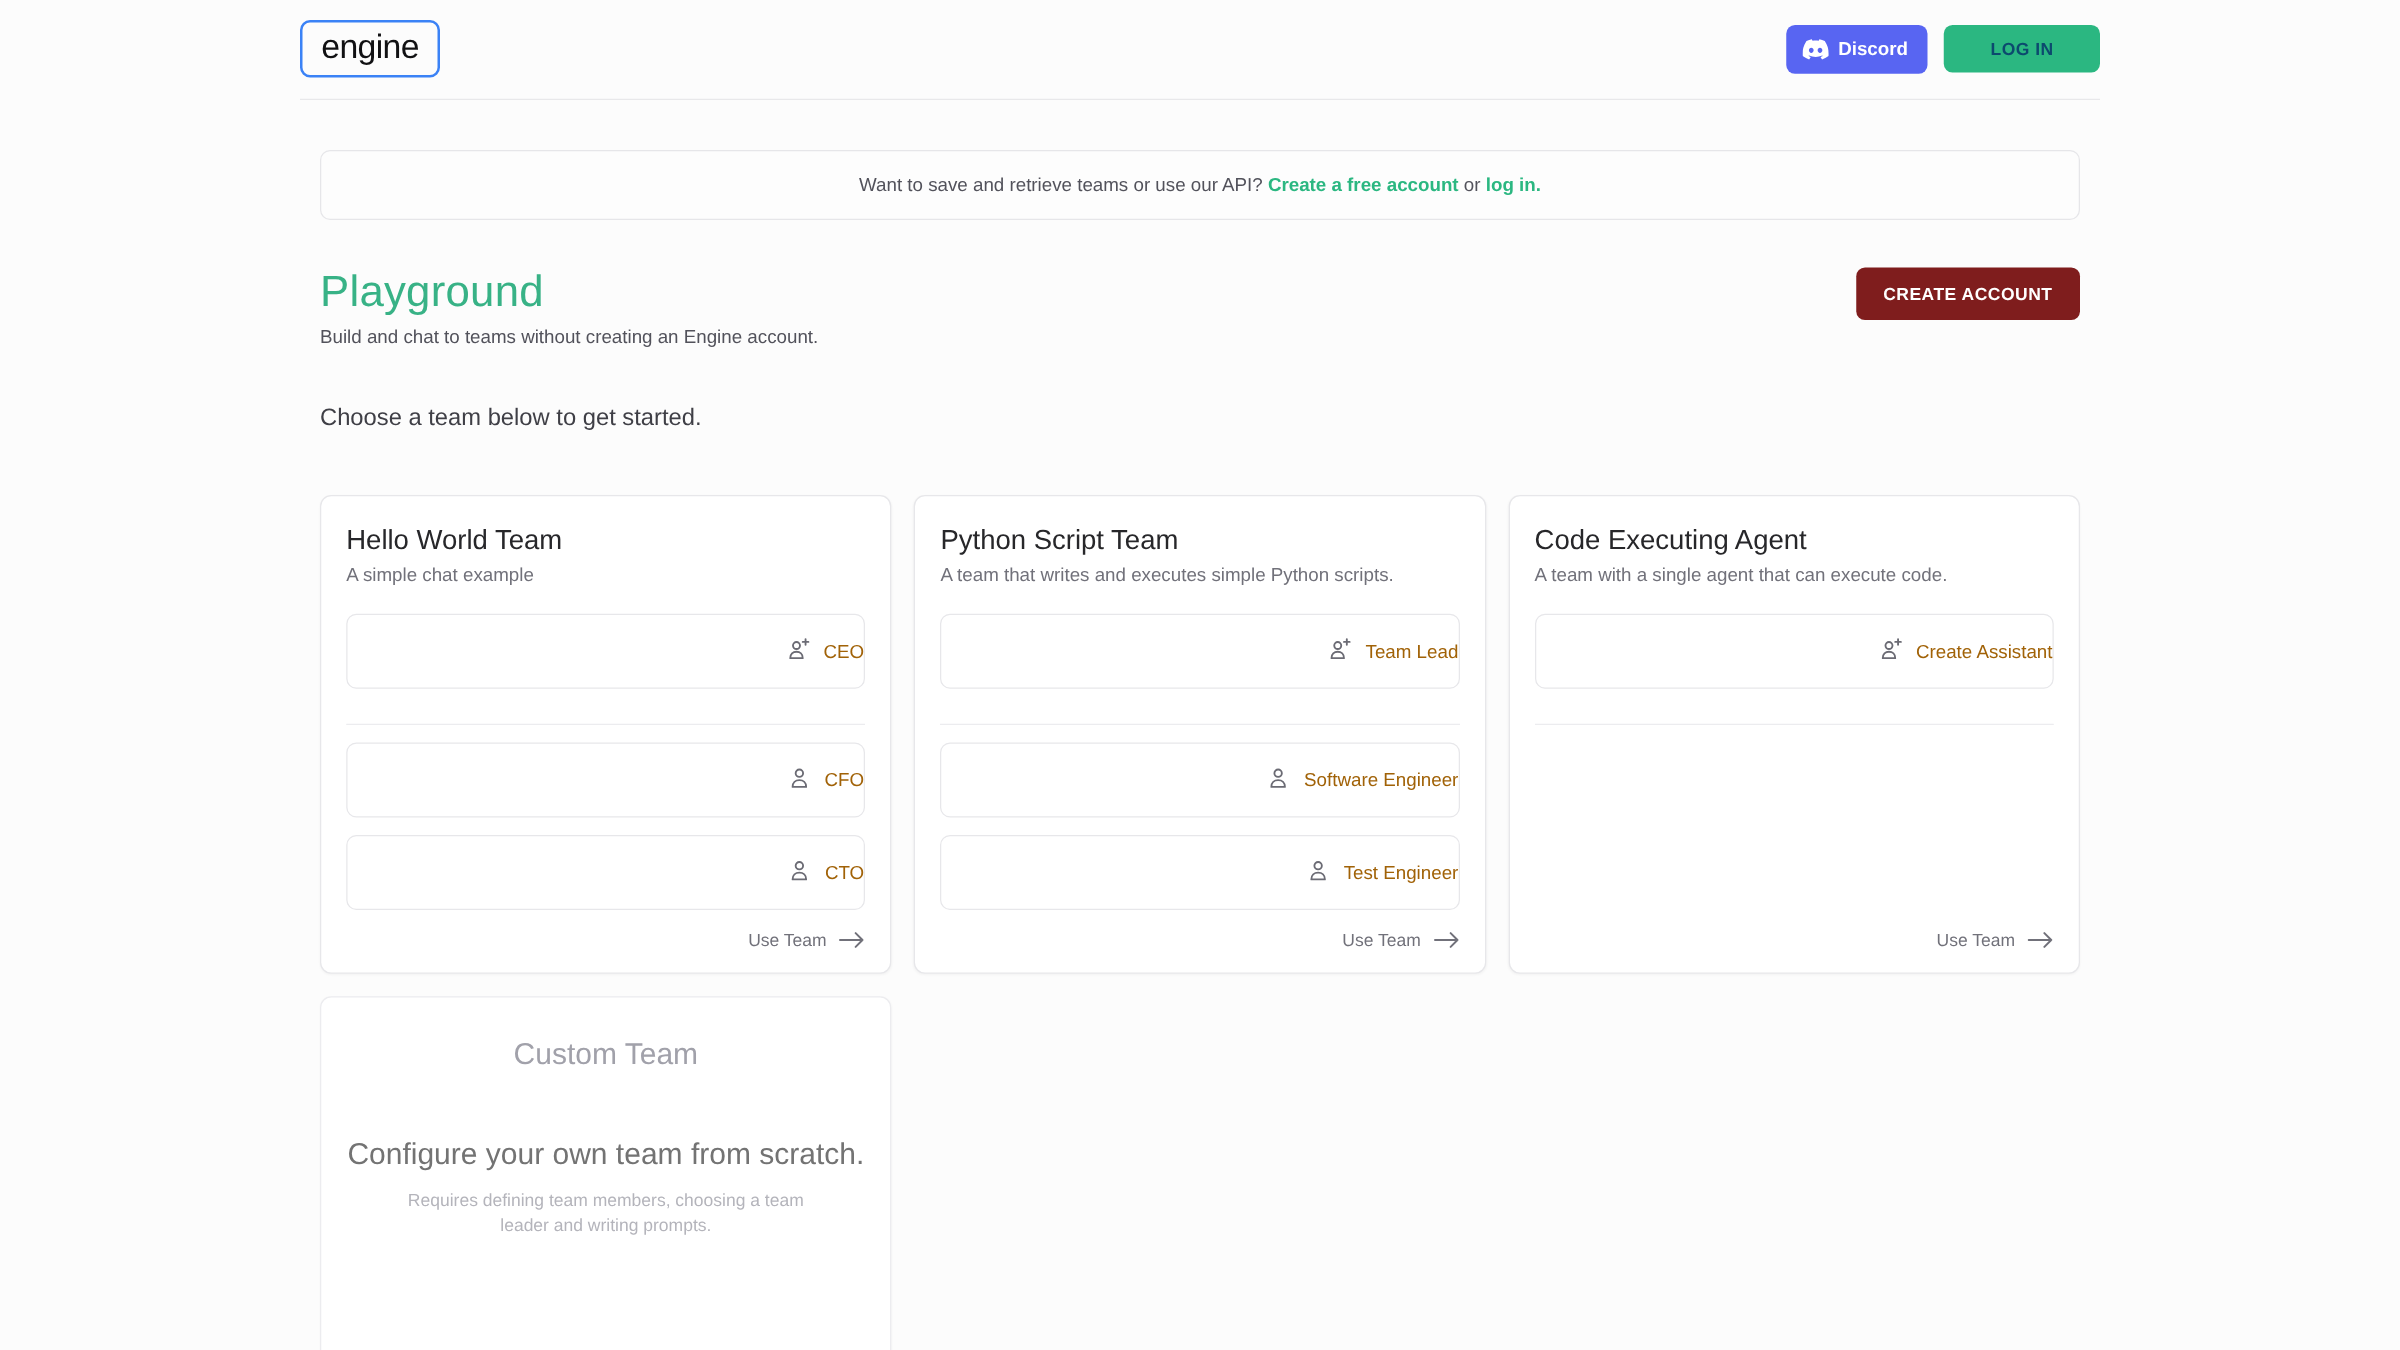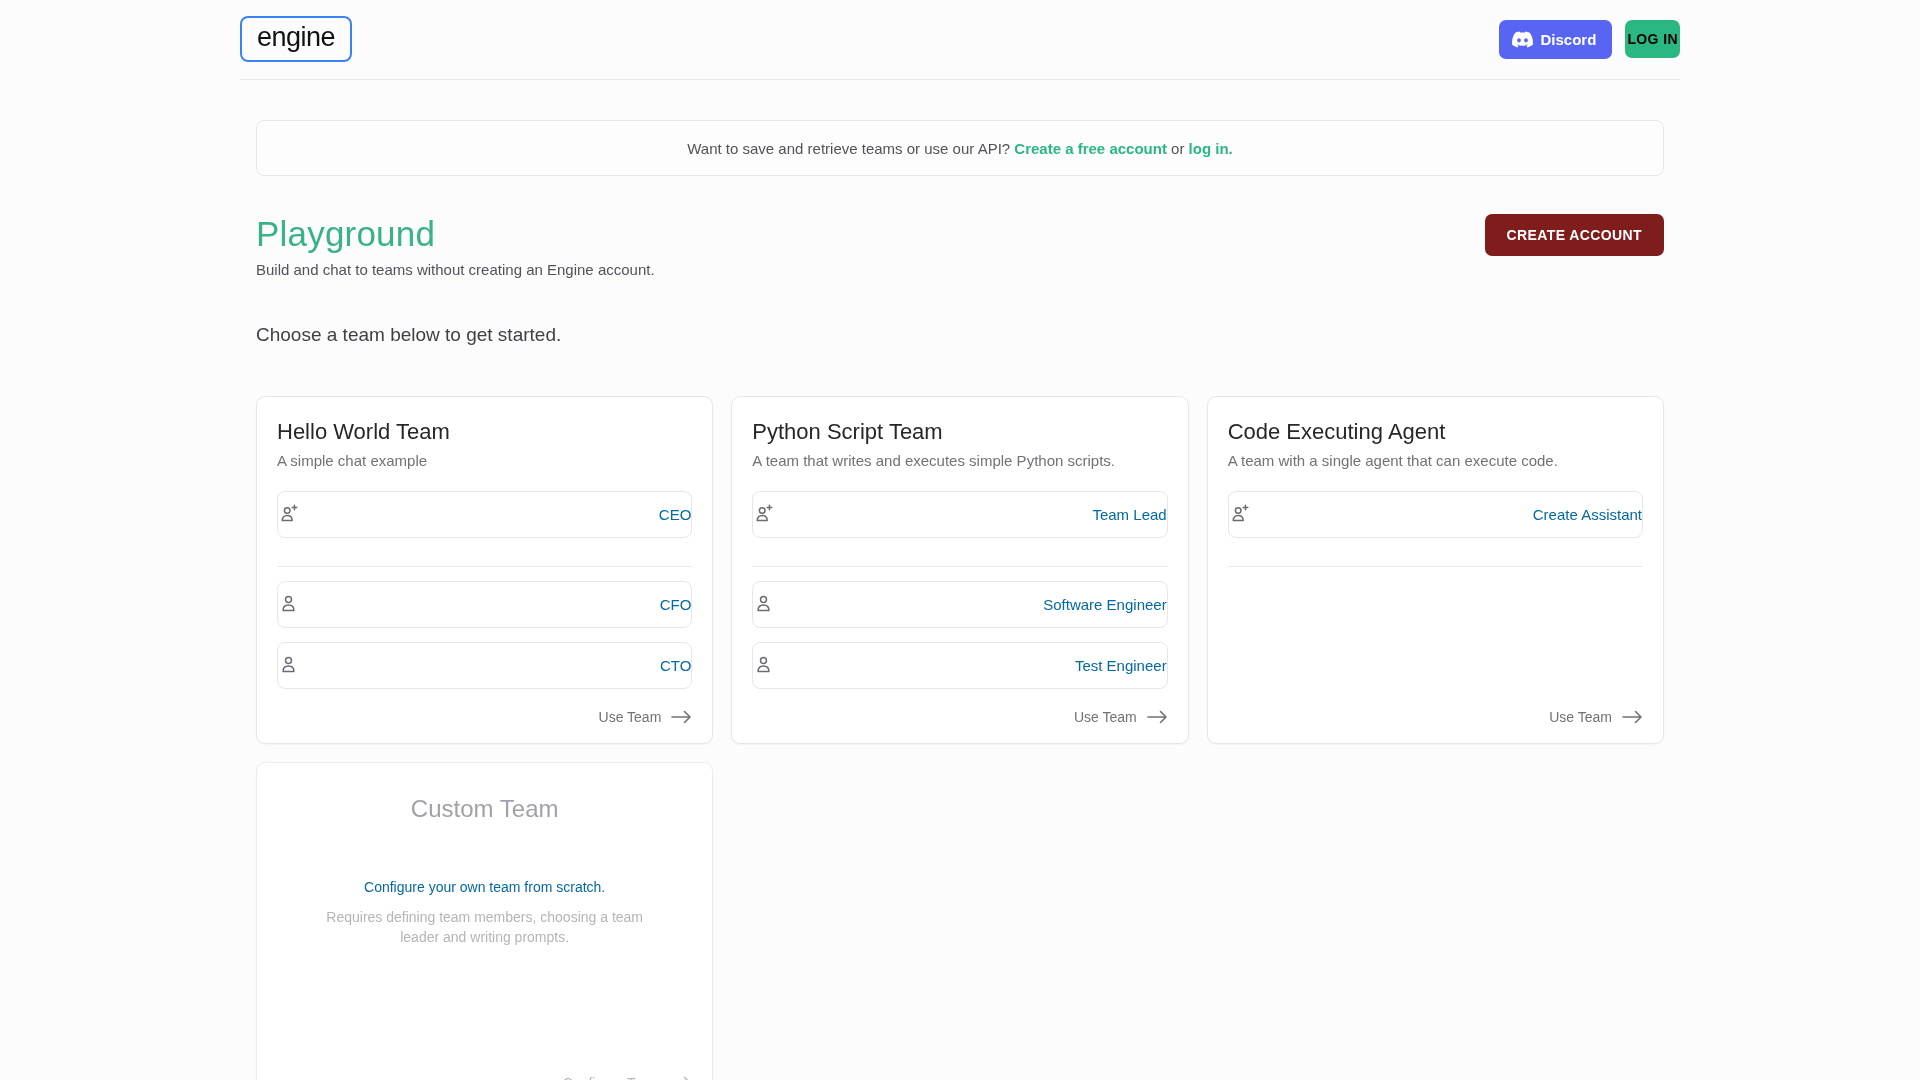--- a/index.html
+++ b/index.html
@@ -25,24 +25,24 @@
   }
   .header-actions { display: flex; align-items: center; gap: 13px; }
   .btn { border: none; border-radius: 7px; cursor: pointer; display: inline-flex; align-items: center; justify-content: center; }
   .discord-btn {
     background: #5865F2; color: #ffffff;
     font-family: "Liberation Sans", sans-serif;
     font-weight: 700; font-size: 15px;
     padding: 9px 16px 9px 13px; gap: 8px;
   }
   .login-btn {
-    background: #2bb781; color: #000000;
+    background: #2bb781; color: #0c4a6e;
     font-family: "Liberation Sans", sans-serif;
     font-weight: 600; font-size: 14px; letter-spacing: 0.4px;
-    padding: 11px 2px;
+    padding: 11px 37px;
   }
 
   
   main { padding: 0 16px; }
 
   .banner {
     margin-top: 40px;
     border: 1px solid #e6e6e9; border-radius: 8px;
     height: 56px;
     display: flex; align-items: center; justify-content: center;
@@ -73,26 +73,26 @@
     border: 1px solid #e7e7ea; border-radius: 9px;
     box-shadow: 0 1px 2px rgba(0,0,0,0.04);
     padding: 22px 20px 18px 20px;
     min-height: 348px;
     display: flex; flex-direction: column;
   }
   .team-name { font-size: 22px; font-weight: 500; color: #27272a; }
   .team-desc { margin-top: 7px; font-size: 15px; color: #71717a; }
   .member-stack { margin-top: 22px; display: flex; flex-direction: column; }
   .member-btn {
-    height: 47px; width: 100%;
+    height: 60px; width: 100%;
     background: #ffffff;
     border: 1px solid #e7e7ea; border-radius: 8px;
-    display: flex; align-items: center; justify-content: space-between; gap: 10px;
-    font-family: "Liberation Sans", sans-serif;
-    font-size: 15px; color: #0369a1;
+    display: flex; align-items: center; justify-content: flex-end; gap: 10px;
+    font-family: "Liberation Sans", sans-serif;
+    font-size: 15px; color: #a16207;
     cursor: pointer;
   }
   .member-btn + .member-btn { margin-top: 14px; }
   .leader-divider { border: none; border-top: 1px solid #ececef; margin: 28px 0 14px 0; }
   .member-icon { color: #6b6b74; flex: 0 0 auto; }
   .card-footer { margin-top: auto; padding-top: 16px; display: flex; justify-content: flex-end; }
   .card-action {
     display: inline-flex; align-items: center; gap: 9px;
     font-size: 14px; color: #71717a; text-decoration: none; cursor: pointer;
   }
@@ -103,21 +103,21 @@
     border: 1px solid #ececef; border-radius: 9px;
     box-shadow: 0 1px 2px rgba(0,0,0,0.03);
     padding: 22px 20px 18px 20px;
     min-height: 348px;
     display: flex; flex-direction: column; align-items: center;
     text-align: center;
     cursor: pointer;
   }
   .custom-title { margin-top: 10px; font-size: 24px; font-weight: 500; color: #a1a1aa; }
   .custom-body { margin: auto 0; }
-  .custom-headline { font-size: 14px; color: #0369a1; }
+  .custom-headline { font-size: 24px; color: #737373; }
   .custom-note { margin: 12px auto 0 auto; max-width: 345px; font-size: 14px; line-height: 1.45; color: #b4b4bb; }
   .custom-footer { margin-top: auto; padding-top: 16px; width: 100%; display: flex; justify-content: flex-end; }
   .custom-action {
     display: inline-flex; align-items: center; gap: 9px;
     font-size: 14px; color: #b8b8bf; text-decoration: none; cursor: pointer;
   }
 </style>
 </head>
 <body>
 

